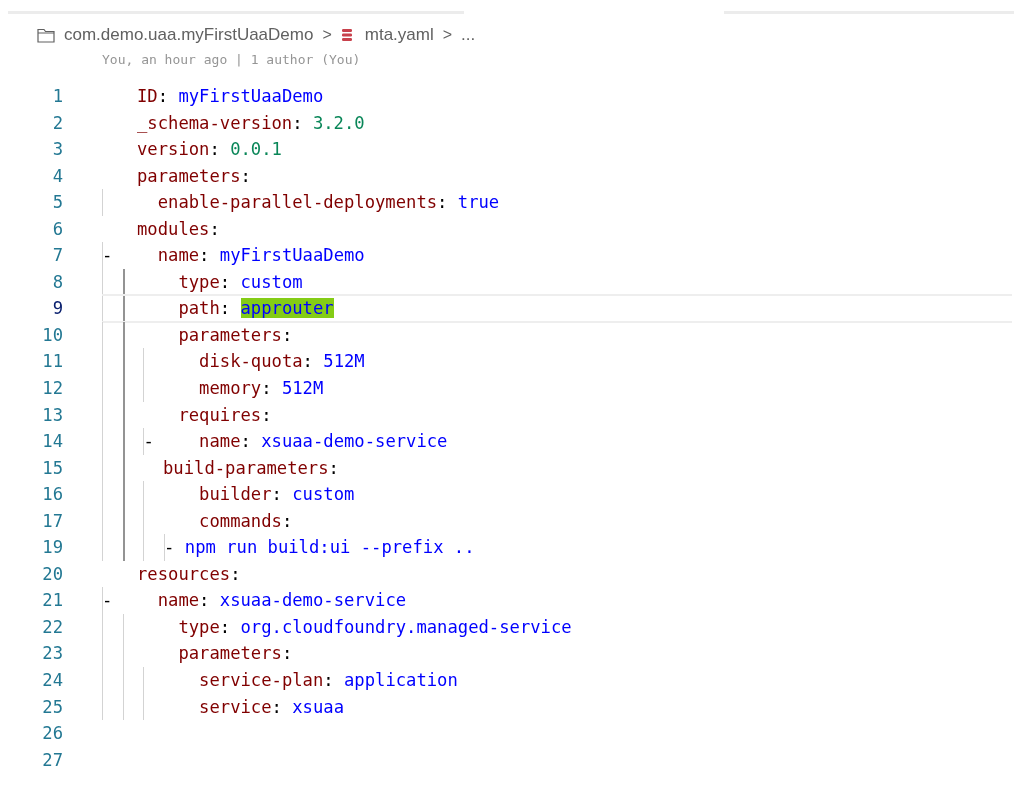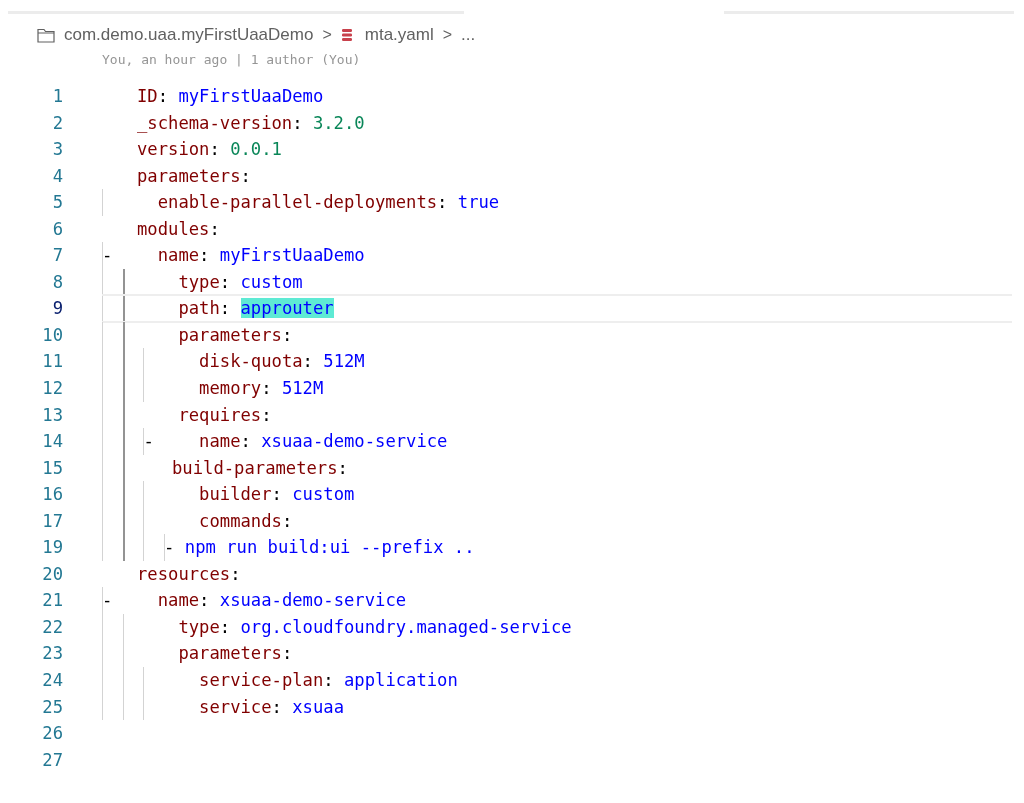--- a/index.html
+++ b/index.html
@@ -115,21 +115,21 @@
   }
   .text {
     position: absolute;
     left: 0;
     top: 0;
   }
   .k { color: #800000; margin-left: 35px; }
   .p { color: #000000; }
   .v { color: #0000ff; }
   .n { color: #098658; }
-  .sel { background: #5eead4; }
+  .sel { background: #84cc16; }
 </style>
 </head>
 <body>
 
 <div>
   <div class="tabbar-line" style="left:8px;width:456px;"></div>
   <div class="tabbar-line" style="left:724px;width:290px;"></div>
 </div>
 
 <div class="breadcrumb">
@@ -164,21 +164,21 @@
     <div class="line"><span class="ln">5</span><div class="code"><span class="guide" style="left: 0px;"></span><span class="text" style="left: 20.7px;"><span class="k">enable-parallel-deployments</span><span class="p">: </span><span class="v">true</span></span></div></div>
     <div class="line"><span class="ln">6</span><div class="code"><span class="text" style="left: 0px;"><span class="k">modules</span><span class="p">:</span></span></div></div>
     <div class="line"><span class="ln">7</span><div class="code"><span class="guide" style="left: 0px;"></span><span class="text" style="left: 0px;"><span class="p">- </span><span class="k">name</span><span class="p">: </span><span class="v">myFirstUaaDemo</span></span></div></div>
     <div class="line"><span class="ln">8</span><div class="code"><span class="guide" style="left: 0px;"></span><span class="guide active" style="left: 20.7px;"></span><span class="text" style="left: 41.4px;"><span class="k">type</span><span class="p">: </span><span class="v">custom</span></span></div></div>
     <div class="line current"><span class="ln">9</span><div class="code"><span class="guide" style="left: 0px;"></span><span class="guide active" style="left: 20.7px;"></span><span class="text" style="left: 41.4px;"><span class="k">path</span><span class="p">: </span><span class="v sel">approuter</span></span></div></div>
     <div class="line"><span class="ln">10</span><div class="code"><span class="guide" style="left: 0px;"></span><span class="guide active" style="left: 20.7px;"></span><span class="text" style="left: 41.4px;"><span class="k">parameters</span><span class="p">:</span></span></div></div>
     <div class="line"><span class="ln">11</span><div class="code"><span class="guide" style="left: 0px;"></span><span class="guide active" style="left: 20.7px;"></span><span class="guide" style="left: 41.4px;"></span><span class="text" style="left: 62.1px;"><span class="k">disk-quota</span><span class="p">: </span><span class="v">512M</span></span></div></div>
     <div class="line"><span class="ln">12</span><div class="code"><span class="guide" style="left: 0px;"></span><span class="guide active" style="left: 20.7px;"></span><span class="guide" style="left: 41.4px;"></span><span class="text" style="left: 62.1px;"><span class="k">memory</span><span class="p">: </span><span class="v">512M</span></span></div></div>
     <div class="line"><span class="ln">13</span><div class="code"><span class="guide" style="left: 0px;"></span><span class="guide active" style="left: 20.7px;"></span><span class="text" style="left: 41.4px;"><span class="k">requires</span><span class="p">:</span></span></div></div>
     <div class="line"><span class="ln">14</span><div class="code"><span class="guide" style="left: 0px;"></span><span class="guide active" style="left: 20.7px;"></span><span class="guide" style="left: 41.4px;"></span><span class="text" style="left: 41.4px;"><span class="p">- </span><span class="k">name</span><span class="p">: </span><span class="v">xsuaa-demo-service</span></span></div></div>
-    <div class="line"><span class="ln">15</span><div class="code"><span class="guide" style="left: 0px;"></span><span class="guide active" style="left: 20.7px;"></span><span class="text" style="left: 35px;"><span class="k">build-parameters</span><span class="p">:</span></span></div></div>
+    <div class="line"><span class="ln">15</span><div class="code"><span class="guide" style="left: 0px;"></span><span class="guide active" style="left: 20.7px;"></span><span class="text" style="left: 26px;"><span class="k">build-parameters</span><span class="p">:</span></span></div></div>
     <div class="line"><span class="ln">16</span><div class="code"><span class="guide" style="left: 0px;"></span><span class="guide active" style="left: 20.7px;"></span><span class="guide" style="left: 41.4px;"></span><span class="text" style="left: 62.1px;"><span class="k">builder</span><span class="p">: </span><span class="v">custom</span></span></div></div>
     <div class="line"><span class="ln">17</span><div class="code"><span class="guide" style="left: 0px;"></span><span class="guide active" style="left: 20.7px;"></span><span class="guide" style="left: 41.4px;"></span><span class="text" style="left: 62.1px; text-align: right;"><span class="k">commands</span><span class="p">:</span></span></div></div>
     <div class="line"><span class="ln">19</span><div class="code"><span class="guide" style="left: 0px;"></span><span class="guide active" style="left: 20.7px;"></span><span class="guide" style="left: 41.4px;"></span><span class="guide" style="left: 62.1px;"></span><span class="text" style="left: 62.1px;"><span class="p">- </span><span class="v">npm run build:ui --prefix ..</span></span></div></div>
     <div class="line"><span class="ln">20</span><div class="code"><span class="text" style="left: 0px;"><span class="k">resources</span><span class="p">:</span></span></div></div>
     <div class="line"><span class="ln">21</span><div class="code"><span class="guide" style="left: 0px;"></span><span class="text" style="left: 0px;"><span class="p">- </span><span class="k">name</span><span class="p">: </span><span class="v">xsuaa-demo-service</span></span></div></div>
     <div class="line"><span class="ln">22</span><div class="code"><span class="guide" style="left: 0px;"></span><span class="guide" style="left: 20.7px;"></span><span class="text" style="left: 41.4px;"><span class="k">type</span><span class="p">: </span><span class="v">org.cloudfoundry.managed-service</span></span></div></div>
     <div class="line"><span class="ln">23</span><div class="code"><span class="guide" style="left: 0px;"></span><span class="guide" style="left: 20.7px;"></span><span class="text" style="left: 41.4px;"><span class="k">parameters</span><span class="p">:</span></span></div></div>
     <div class="line"><span class="ln">24</span><div class="code"><span class="guide" style="left: 0px;"></span><span class="guide" style="left: 20.7px;"></span><span class="guide" style="left: 41.4px;"></span><span class="text" style="left: 62.1px;"><span class="k">service-plan</span><span class="p">: </span><span class="v">application</span></span></div></div>
     <div class="line"><span class="ln">25</span><div class="code"><span class="guide" style="left: 0px;"></span><span class="guide" style="left: 20.7px;"></span><span class="guide" style="left: 41.4px;"></span><span class="text" style="left: 62.1px;"><span class="k">service</span><span class="p">: </span><span class="v">xsuaa</span></span></div></div>
     <div class="line"><span class="ln">26</span><div class="code"><span class="text" style="left: 0px;"></span></div></div>

